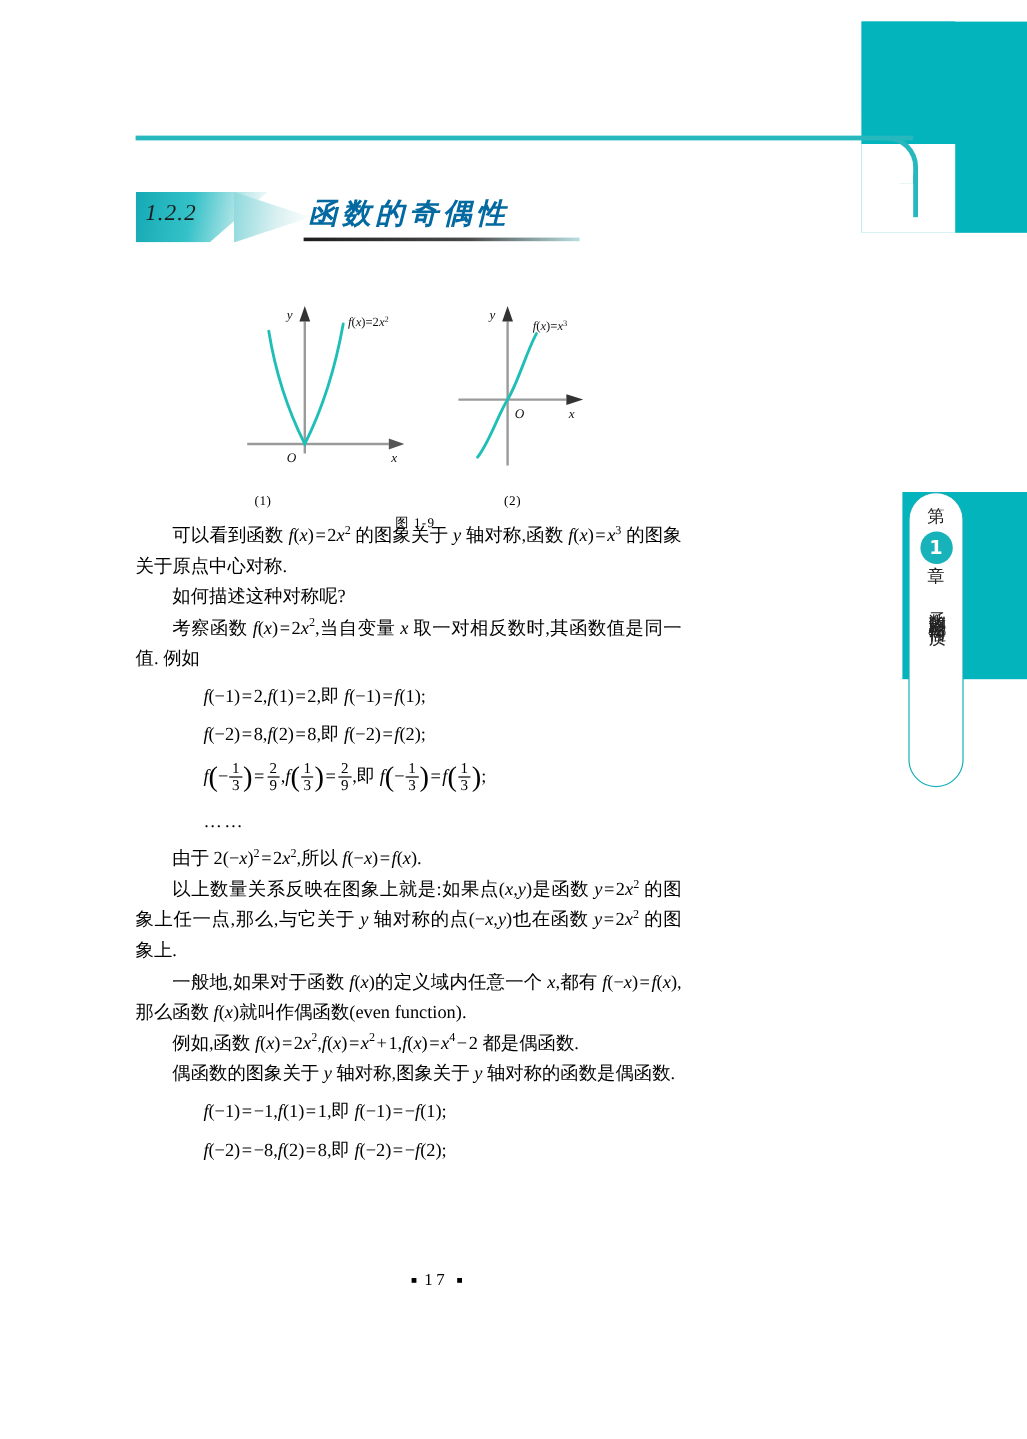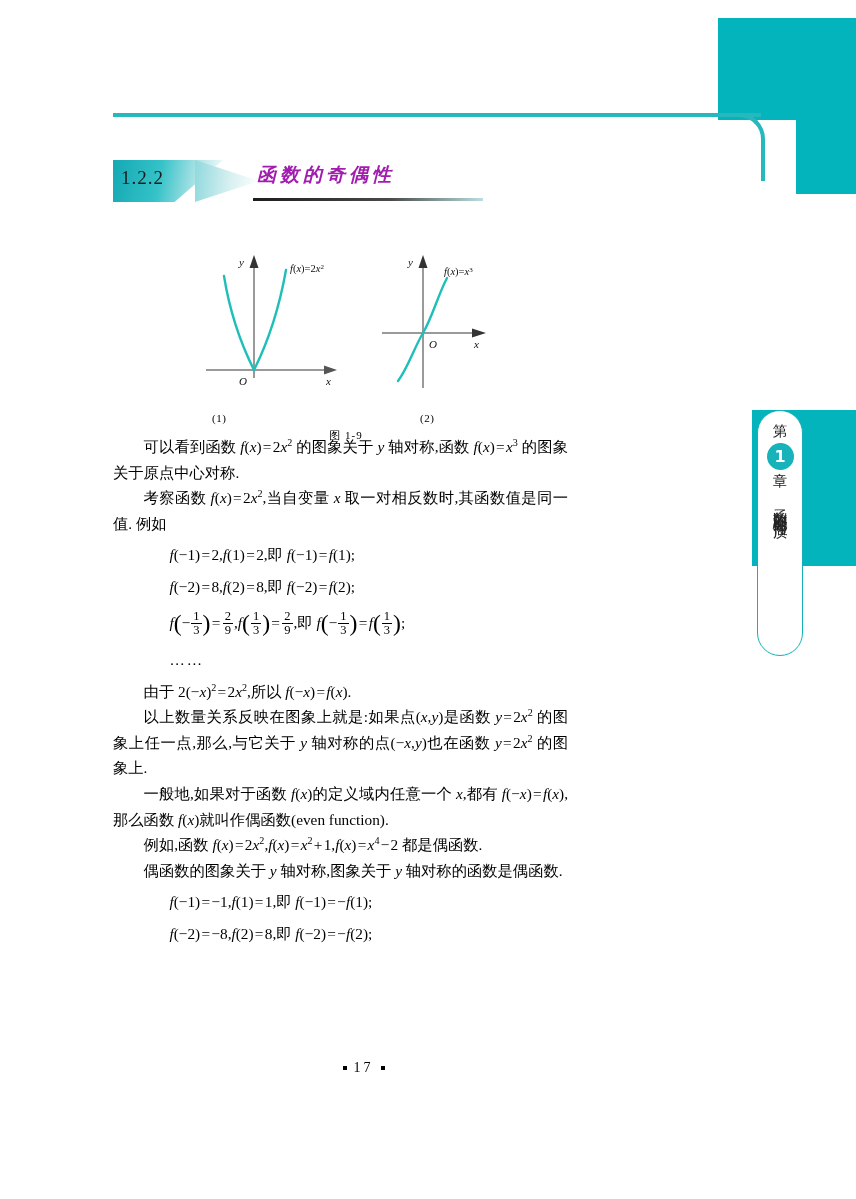--- a/index.html
+++ b/index.html
@@ -24,24 +24,24 @@
       background:#27b8bd;}
 
   
   .sec-head{position:absolute;left:113px;top:158px;width:420px;height:50px;}
   .sec-arrow{position:absolute;left:0;top:2px;width:110px;height:42px;
       background:linear-gradient(100deg,#14a9b4 0%,#35c2c8 42%,#bfe8ea 78%,#ffffff 100%);
       clip-path:polygon(0 0,100% 0,56% 100%,0 100%);}
   .sec-arrow2{position:absolute;left:82px;top:2px;width:64px;height:42px;
       background:linear-gradient(95deg,#8fd9dd 0%,#d9f0f1 55%,#ffffff 100%);
       clip-path:polygon(0 0,100% 50%,0 100%);}
-  .sec-num{position:absolute;left:8px;top:9px;font-size:19px;
+  .sec-num{position:absolute;left:8px;top:9px;font-style:italic;font-size:19px;
       letter-spacing:1px;color:#1b1b1b;font-family:"Liberation Serif",serif;}
-  .sec-title{position:absolute;left:144px;top:4px;font-size:19px;font-weight:bold;
-      font-style:italic;letter-spacing:4px;color:#a21caf;
+  .sec-title{position:absolute;left:144px;top:4px;font-size:24px;font-weight:bold;
+      font-style:italic;letter-spacing:4px;color:#0369a1;
       font-family:Liberation Mono, monospace;}
   .sec-underline{position:absolute;left:140px;top:40px;width:230px;height:3px;
       background:linear-gradient(90deg,#1d1d1d 0%,#4a4a4a 60%,#b9dfe2 100%);}
 
   
   .body-col{position:absolute;left:113px;top:222px;width:455px;
       font-size:15.3px;line-height:25.6px;text-align:justify;}
   .p{margin:0 0 0 0;}
   .indent{text-indent:2em;}
   .math{font-style:italic;font-family:"Liberation Serif",serif;}
@@ -105,20 +105,21 @@
   <div class="sec-underline"></div>
 </div>
 
 <div class="body-col">
 
 
   <div style="height:212px"></div>
 
   <p class="p indent">可以看到函数 <span class="math">f</span>(<span class="math">x</span>) = 2<span class="math">x</span><sup>2</sup> 的图象关于 <span class="math">y</span> 轴对称,函数 <span class="math">f</span>(<span class="math">x</span>) = <span class="math">x</span><sup>3</sup> 的图象关于原点中心对称.</p>
 
+  <p class="p indent">如何描述这种对称呢?</p>
 
   <p class="p indent">考察函数 <span class="math">f</span>(<span class="math">x</span>) = 2<span class="math">x</span><sup>2</sup>,当自变量 <span class="math">x</span> 取一对相反数时,其函数值是同一值. 例如</p>
 
   <p class="eqline"><span class="math">f</span>(−1) = 2,<span class="math">f</span>(1) = 2,即 <span class="math">f</span>(−1) = <span class="math">f</span>(1);</p>
 
   <p class="eqline"><span class="math">f</span>(−2) = 8,<span class="math">f</span>(2) = 8,即 <span class="math">f</span>(−2) = <span class="math">f</span>(2);</p>
 
   <p class="eqline" style="line-height:34px;"><span class="math">f</span><span class="paren-big">(</span>−<span class="frac"><span class="n">1</span><span class="d">3</span></span><span class="paren-big">)</span> = <span class="frac"><span class="n">2</span><span class="d">9</span></span>,<span class="math">f</span><span class="paren-big">(</span><span class="frac"><span class="n">1</span><span class="d">3</span></span><span class="paren-big">)</span> = <span class="frac"><span class="n">2</span><span class="d">9</span></span>,即 <span class="math">f</span><span class="paren-big">(</span>−<span class="frac"><span class="n">1</span><span class="d">3</span></span><span class="paren-big">)</span> = <span class="math">f</span><span class="paren-big">(</span><span class="frac"><span class="n">1</span><span class="d">3</span></span><span class="paren-big">)</span>;</p>
 
   <p class="eqline dots">……</p>

